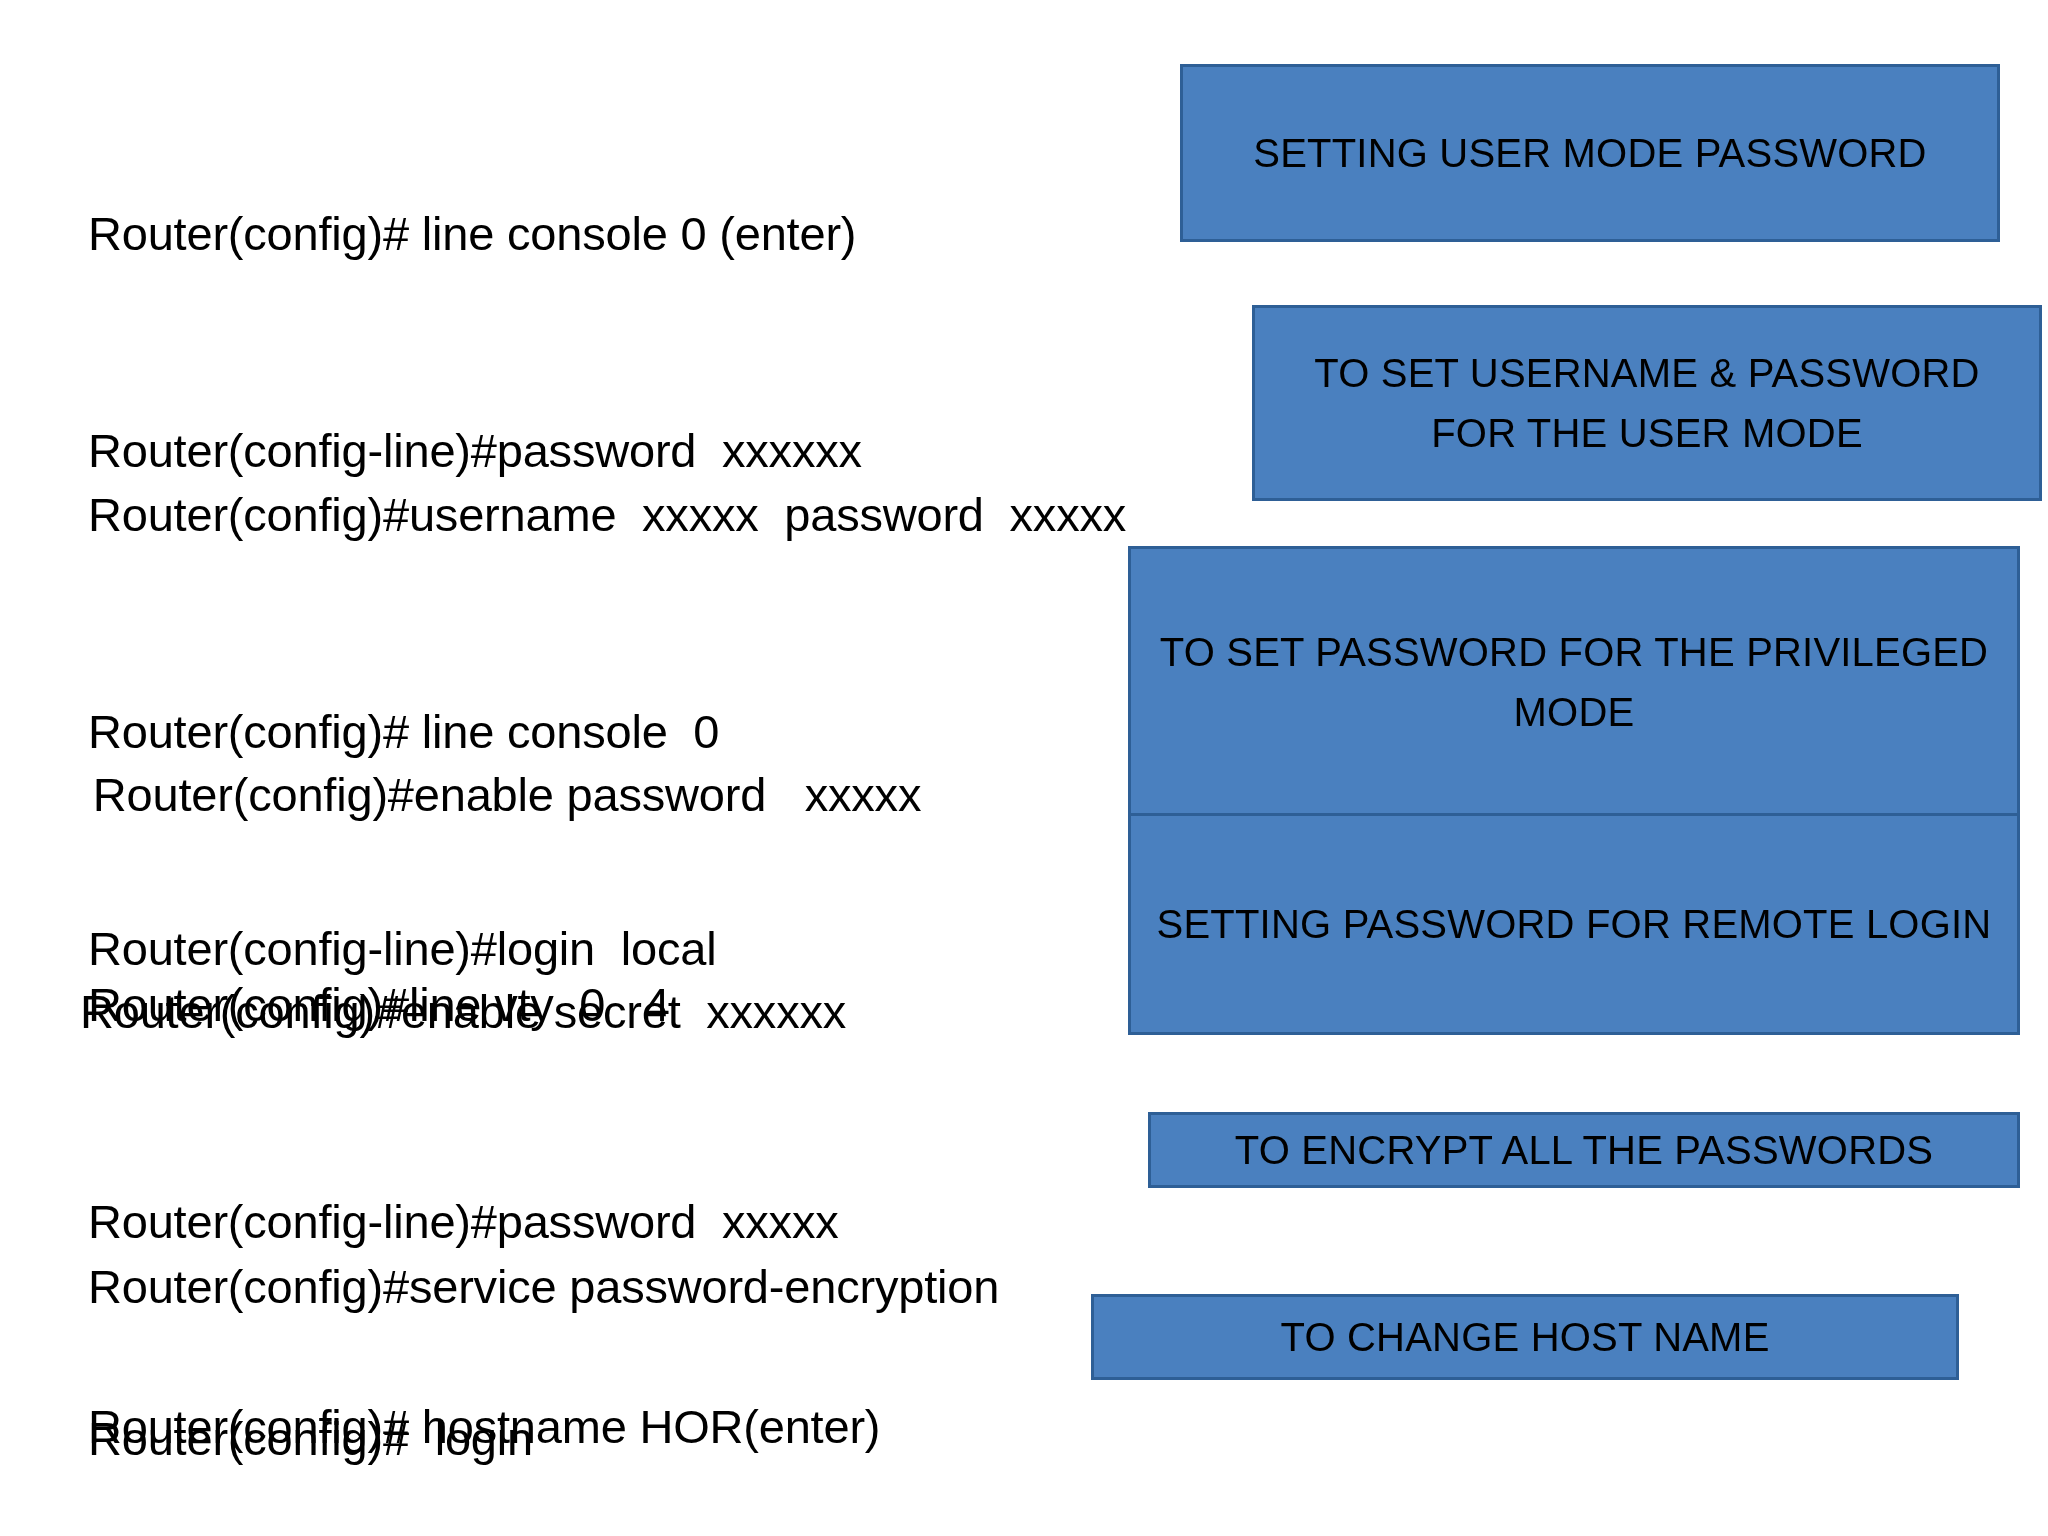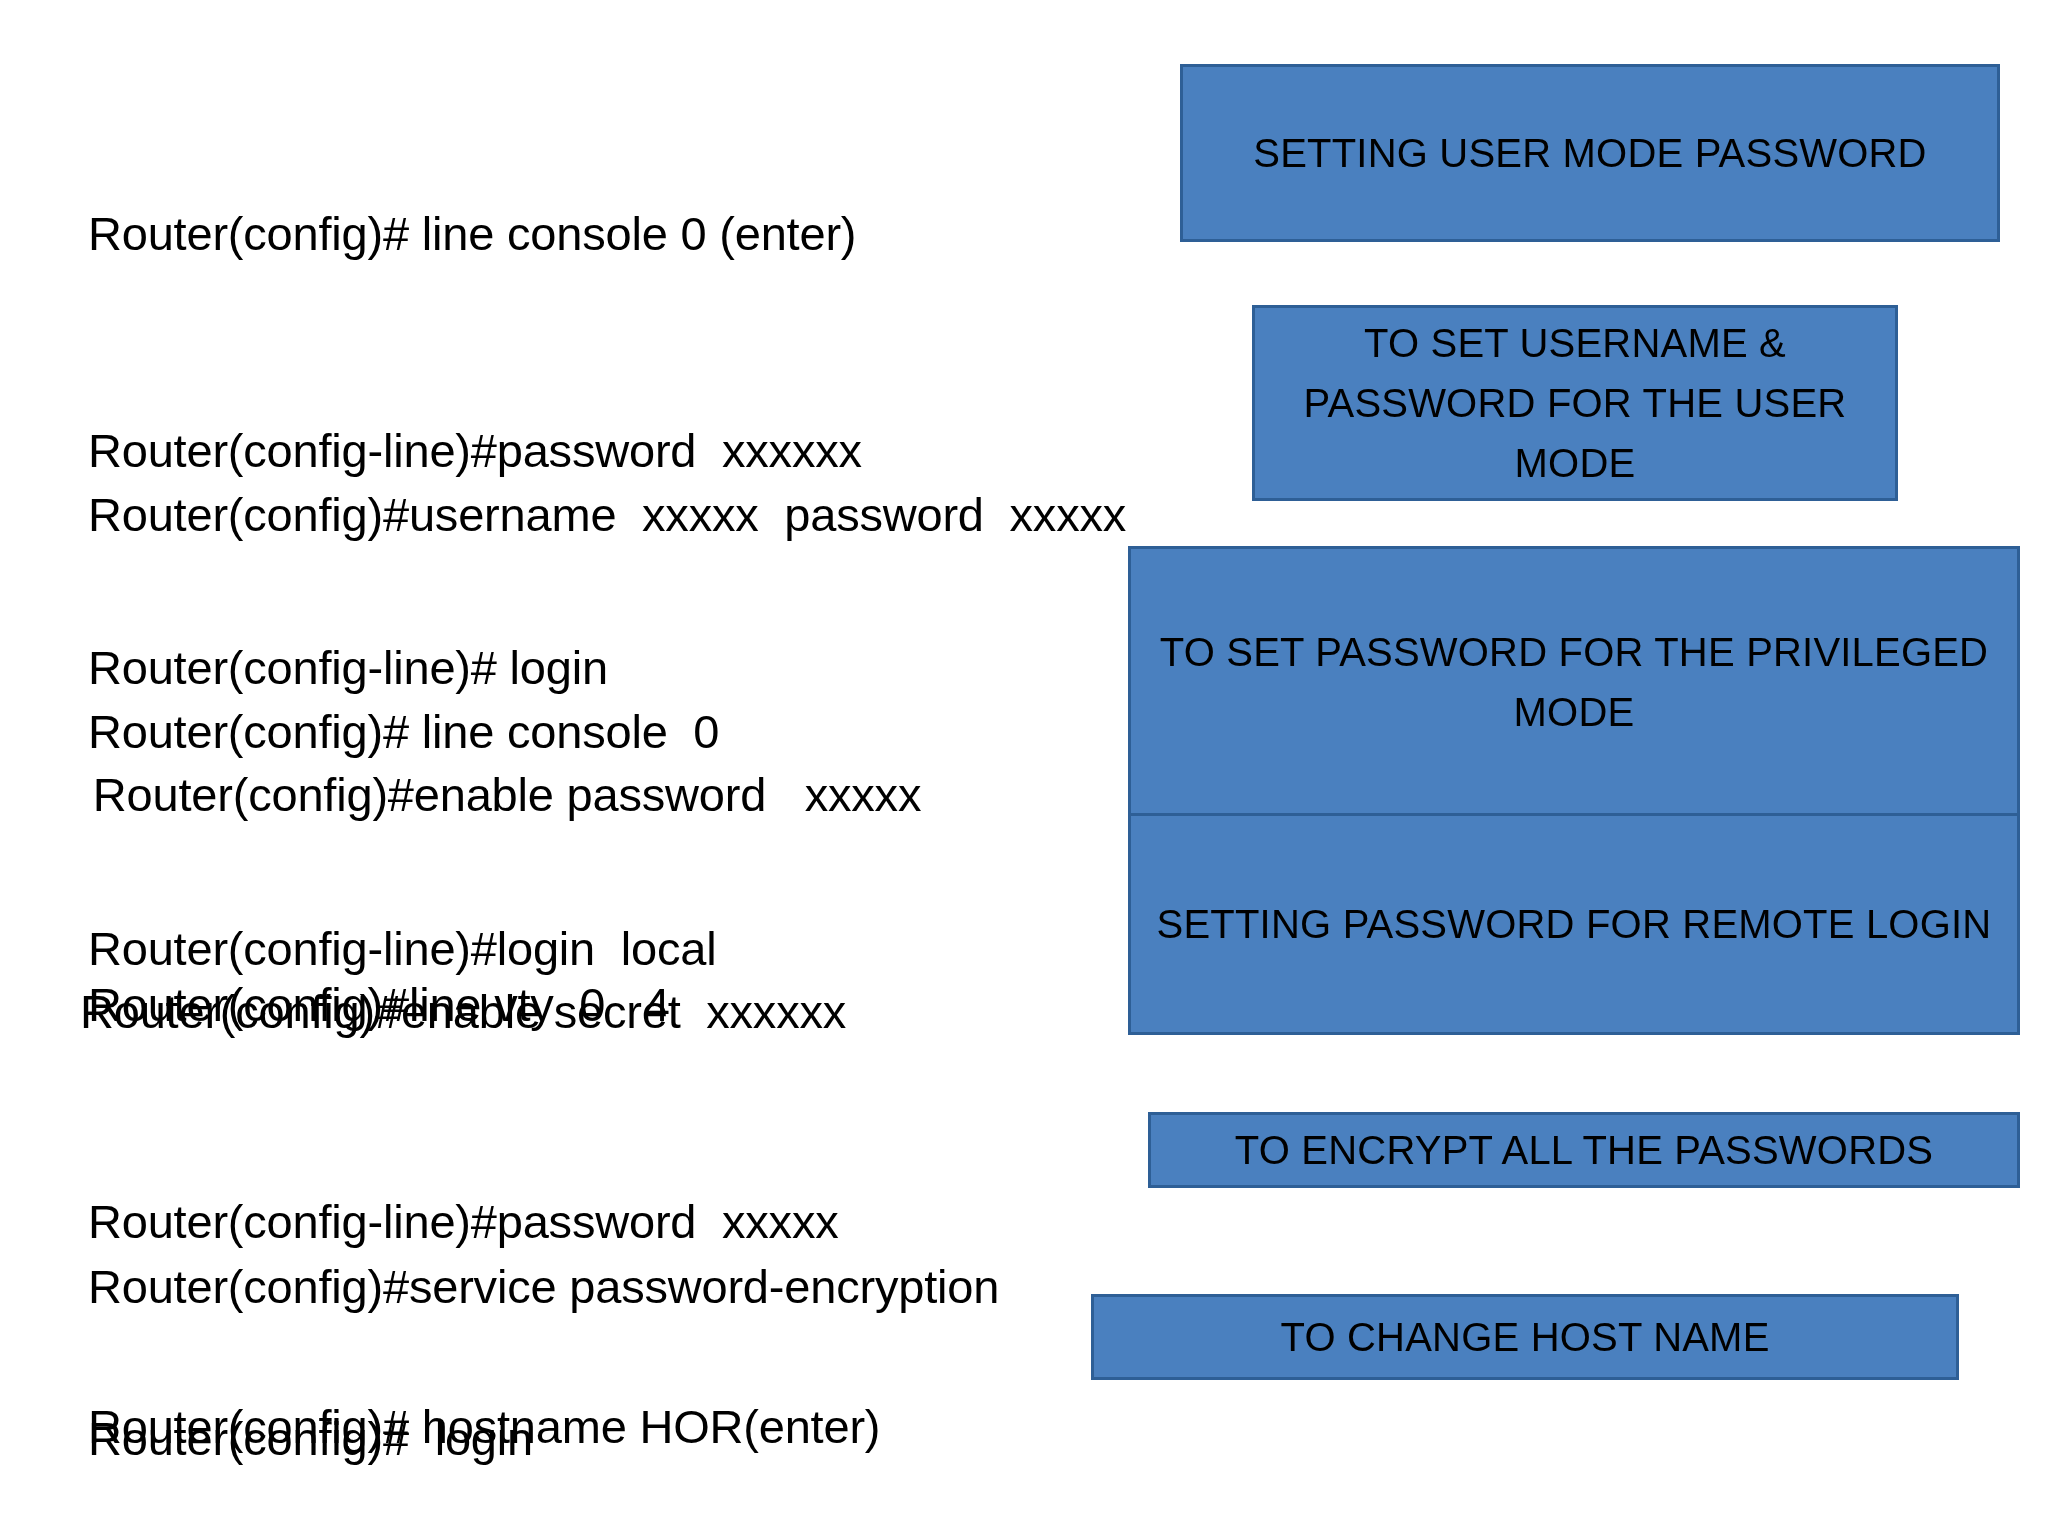--- a/index.html
+++ b/index.html
@@ -54,35 +54,34 @@
     text-align: center;
     display: flex;
     align-items: center;
     justify-content: center;
     padding: 4px 18px;
     letter-spacing: 0.2px;
     white-space: pre-line;
   }
 
   #label-box-0 { left: 1180px; top: 64px;   width: 820px;  height: 178px; }
-  #label-box-1 { left: 1252px; top: 305px;  width: 646px;  height: 196px; }
+  #label-box-1 { left: 1252px; top: 305px;  width: 790px;  height: 196px; }
   #label-box-2 { left: 1128px; top: 546px;  width: 892px;  height: 272px; }
   #label-box-3 { left: 1128px; top: 813px;  width: 892px;  height: 222px; }
   #label-box-4 { left: 1148px; top: 1112px; width: 872px;  height: 76px;  }
   #label-box-5 { left: 1091px; top: 1294px; width: 868px;  height: 86px;  }
 </style>
 </head>
 <body>
 
 <div id="slide">
 
   <div class="cmd-block" id="cmd-block-0">
     <span class="cmd-line">Router(config)# line console 0 (enter)</span>
     <span class="cmd-line">Router(config-line)#password  xxxxxx</span>
-    <span class="cmd-line">Router(config-line)# login</span>
   </div>
 
   <div class="cmd-block" id="cmd-block-1">
     <span class="cmd-line">Router(config)#username  xxxxx  password  xxxxx</span>
     <span class="cmd-line">Router(config)# line console  0</span>
     <span class="cmd-line">Router(config-line)#login  local</span>
   </div>
 
   <div class="cmd-block" id="cmd-block-2">
     <span class="cmd-line"> Router(config)#enable password   xxxxx</span>

